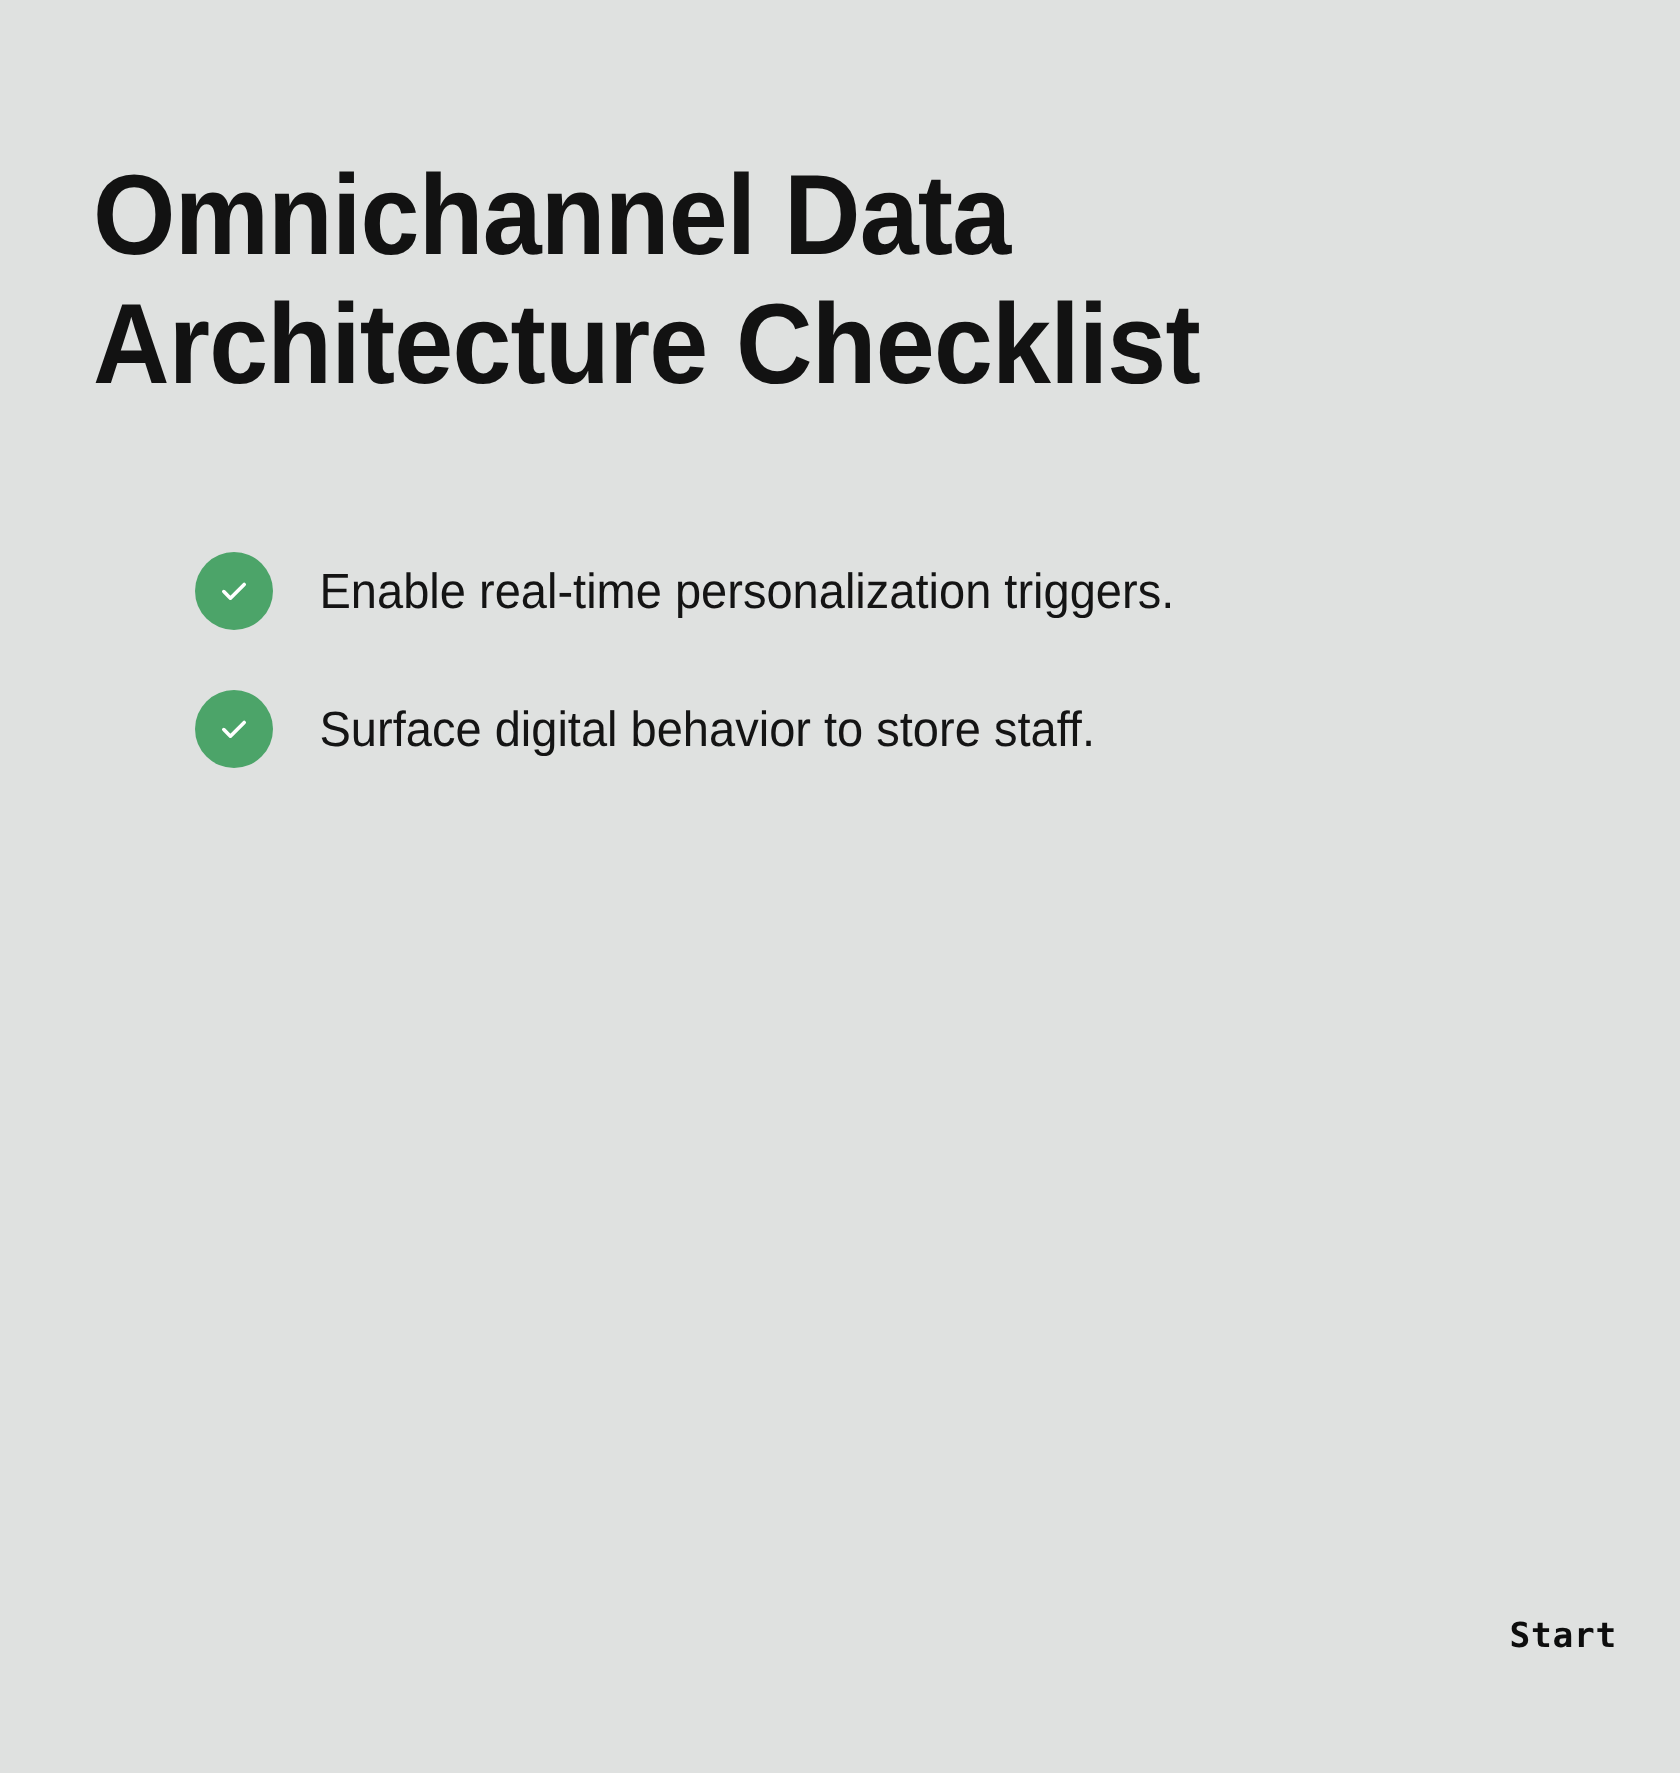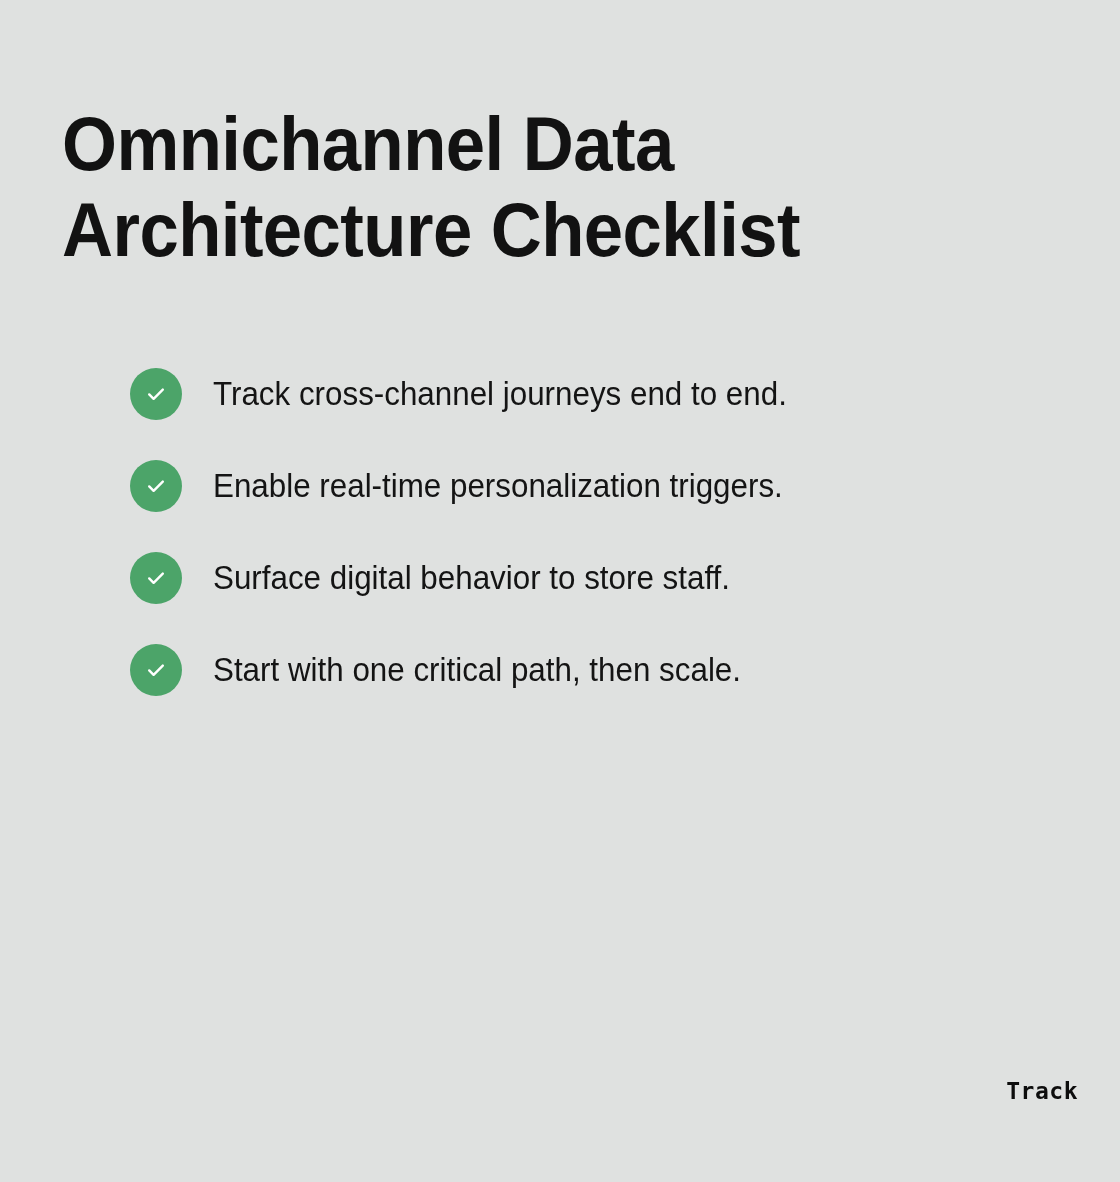--- a/index.html
+++ b/index.html
@@ -111,28 +111,20 @@
 <div class="card">
 
   <div class="title-block">
     <h1 class="title">Omnichannel Data
 Architecture Checklist</h1>
   </div>
 
   <ul class="checklist">
 
 
-    <li class="check-item">
-      <span class="check-badge">
-        <svg viewBox="0 0 26 26" aria-hidden="true">
-          <path d="M6.2 13.4 L10.6 17.8 L19.8 8.6" fill="none" stroke="#ffffff" stroke-width="2.4" stroke-linecap="round" stroke-linejoin="round"></path>
-        </svg>
-      </span>
-      <span class="check-label">Track cross-channel journeys end to end.</span>
-    </li>
 
 
     <li class="check-item">
       <span class="check-badge">
         <svg viewBox="0 0 26 26" aria-hidden="true">
           <path d="M6.2 13.4 L10.6 17.8 L19.8 8.6" fill="none" stroke="#ffffff" stroke-width="2.4" stroke-linecap="round" stroke-linejoin="round"></path>
         </svg>
       </span>
       <span class="check-label">Enable real-time personalization triggers.</span>
     </li>
@@ -140,26 +132,18 @@
     <li class="check-item">
       <span class="check-badge">
         <svg viewBox="0 0 26 26" aria-hidden="true">
           <path d="M6.2 13.4 L10.6 17.8 L19.8 8.6" fill="none" stroke="#ffffff" stroke-width="2.4" stroke-linecap="round" stroke-linejoin="round"></path>
         </svg>
       </span>
       <span class="check-label">Surface digital behavior to store staff.</span>
     </li>
 
 
-    <li class="check-item">
-      <span class="check-badge">
-        <svg viewBox="0 0 26 26" aria-hidden="true">
-          <path d="M6.2 13.4 L10.6 17.8 L19.8 8.6" fill="none" stroke="#ffffff" stroke-width="2.4" stroke-linecap="round" stroke-linejoin="round"></path>
-        </svg>
-      </span>
-      <span class="check-label">Start with one critical path, then scale.</span>
-    </li>
 
   </ul>
 
-  <div class="brand">Track</div>
+  <div class="brand">Start</div>
 
 </div>
 
 </body></html>

